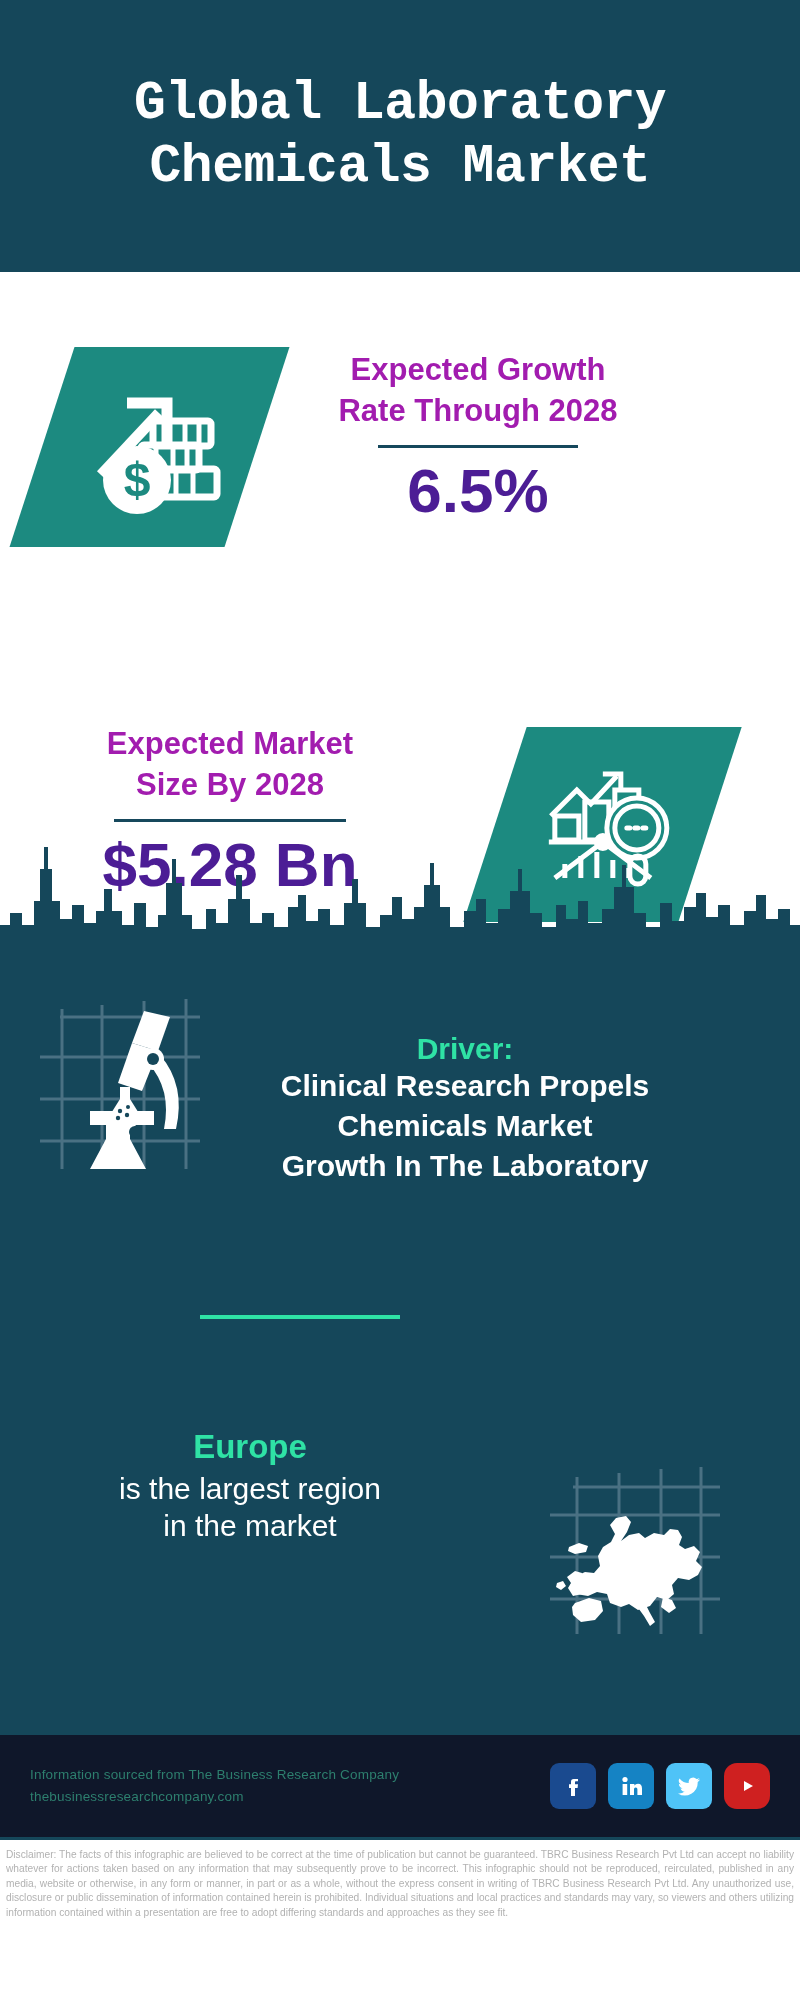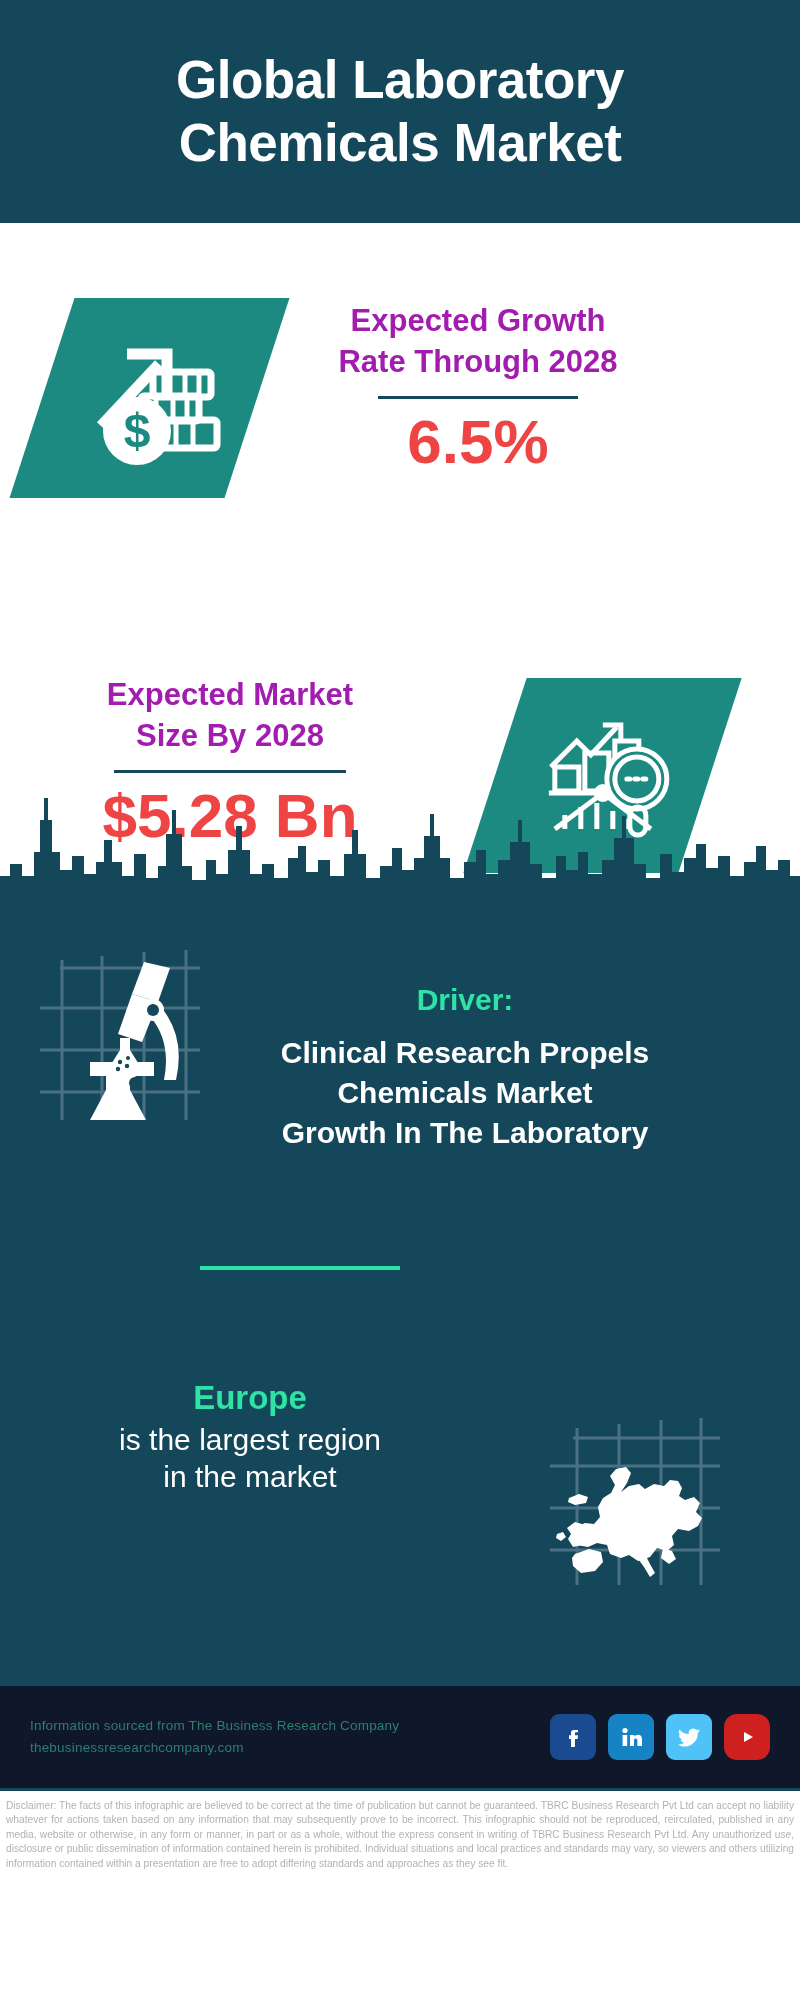--- a/index.html
+++ b/index.html
@@ -7,24 +7,25 @@
   body {
     width:800px; height:2000px;
     background:#ffffff;
     font-family:"Liberation Sans", sans-serif;
     position:relative;
     overflow:hidden;
   }
 
   
   .header {
-    width:800px; height:223px;
+    width:800px; height:272px;
     background:#15475a;
     display:flex; align-items:center; justify-content:center;
     padding:0 60px;
+    font-family:Liberation Mono, monospace;
   }
   .header-title {
     color:#ffffff;
     font-size:53px;
     font-weight:bold;
     line-height:1.18;
     text-align:center;
     letter-spacing:-0.5px;
   }
 
@@ -53,21 +54,21 @@
     font-size:31px;
     font-weight:bold;
     line-height:1.32;
     text-align:center;
   }
   .stat-rule {
     height:3px; background:#16485c;
     margin:13px auto 8px auto;
   }
   .stat-value {
-    color:#ef4444;
+    color:#4c1d95;
     font-size:62px;
     font-weight:bold;
     text-align:center;
     line-height:1.12;
   }
 
   .stat-growth { left:278px; top:78px; width:400px; }
   .stat-growth .stat-rule { width:200px; }
   .stat-size   { left:45px; top:452px; width:370px; }
   .stat-size .stat-rule { width:232px; }
@@ -86,21 +87,20 @@
 
   
   .driver-wrap {
     position:absolute; left:255px; top:75px; width:420px;
     text-align:center;
   }
   .driver-head {
     color:#2fe2a5;
     font-size:30px;
     font-weight:bold;
-    margin-bottom:16px;
   }
   .driver-body {
     color:#ffffff;
     font-size:30px;
     font-weight:bold;
     line-height:1.33;
   }
 
   .divider {
     position:absolute; left:200px; top:358px;

